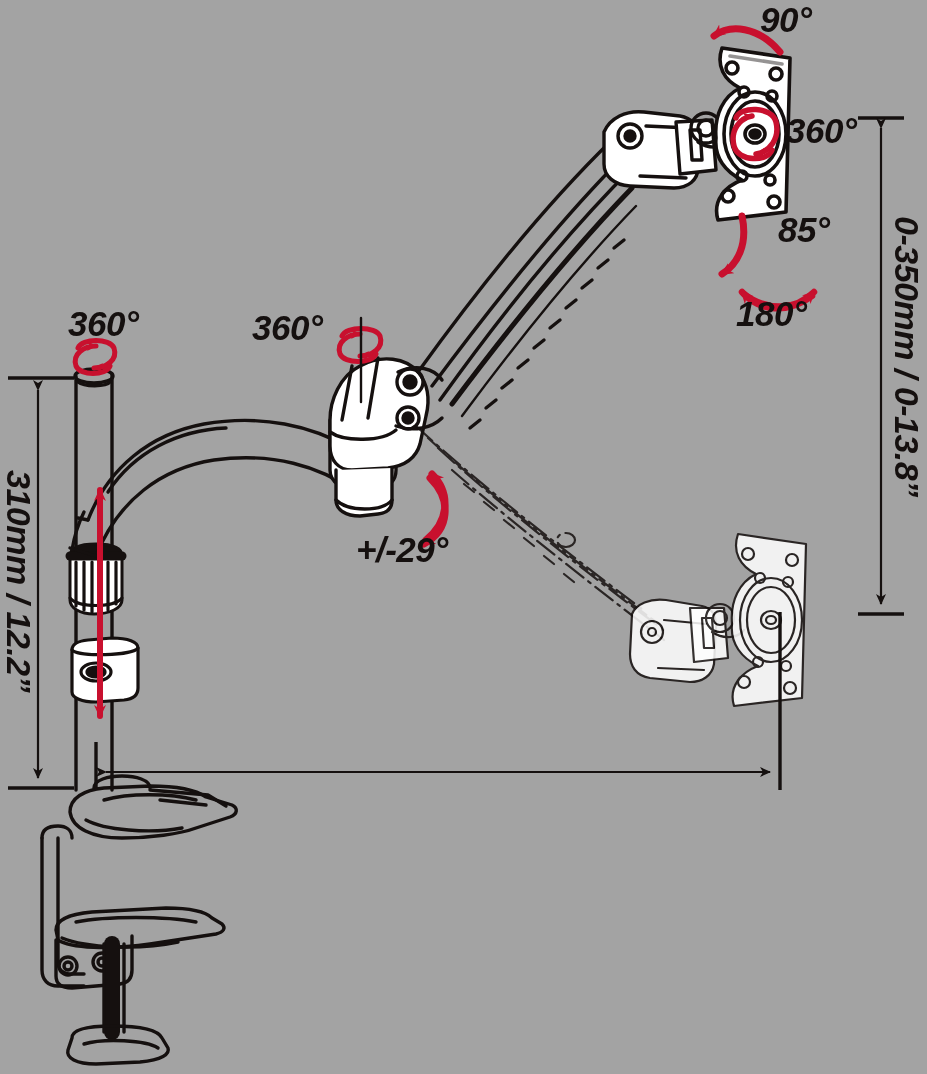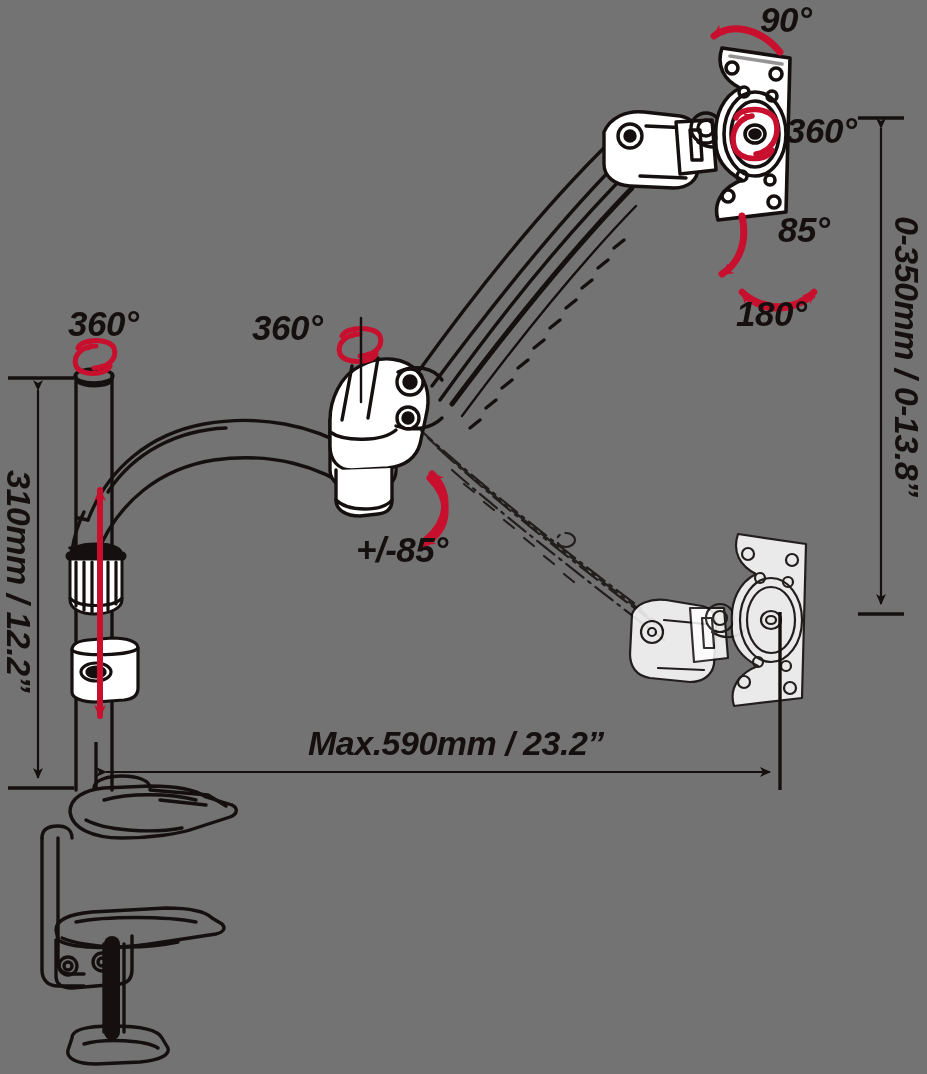--- a/index.html
+++ b/index.html
@@ -8,21 +8,21 @@
     padding: 0;
     background: #ffffff;
   }
   body {
     font-family: "Liberation Sans", sans-serif;
   }
   #stage {
     position: relative;
     width: 927px;
     height: 1074px;
-    background: #737373;
+    background: #a3a3a3;
     overflow: hidden;
     text-align: center;
   }
   #stage svg {
     position: absolute;
     top: 0;
     left: 0;
     width: 927px;
     height: 1074px;
   }
@@ -337,21 +337,20 @@
   <div class="lbl lbl-angle" style="left:786px; top:113px;">360°</div>
 
   <div class="lbl lbl-angle" style="left:778px; top:212px;">85°</div>
 
   <div class="lbl lbl-angle" style="left:736px; top:296px;">180°</div>
 
   <div class="lbl lbl-angle" style="left:68px; top:306px;">360°</div>
 
   <div class="lbl lbl-angle" style="left:252px; top:310px;">360°</div>
 
-  <div class="lbl lbl-angle" style="left:356px; top:532px;">+/-85°</div>
+  <div class="lbl lbl-angle" style="left:356px; top:532px;">+/-29°</div>
 
   <div class="lbl lbl-dim rot-v" style="left:924px; top:216px; transform: rotate(90deg);">0-350mm / 0-13.8”</div>
 
   <div class="lbl lbl-dim rot-v" style="left:36px; top:470px; transform: rotate(90deg);">310mm / 12.2”</div>
 
-  <div class="lbl lbl-dim" style="left:308px; top:726px;">Max.590mm / 23.2”</div>
 
 </div>
 
 </body></html>

